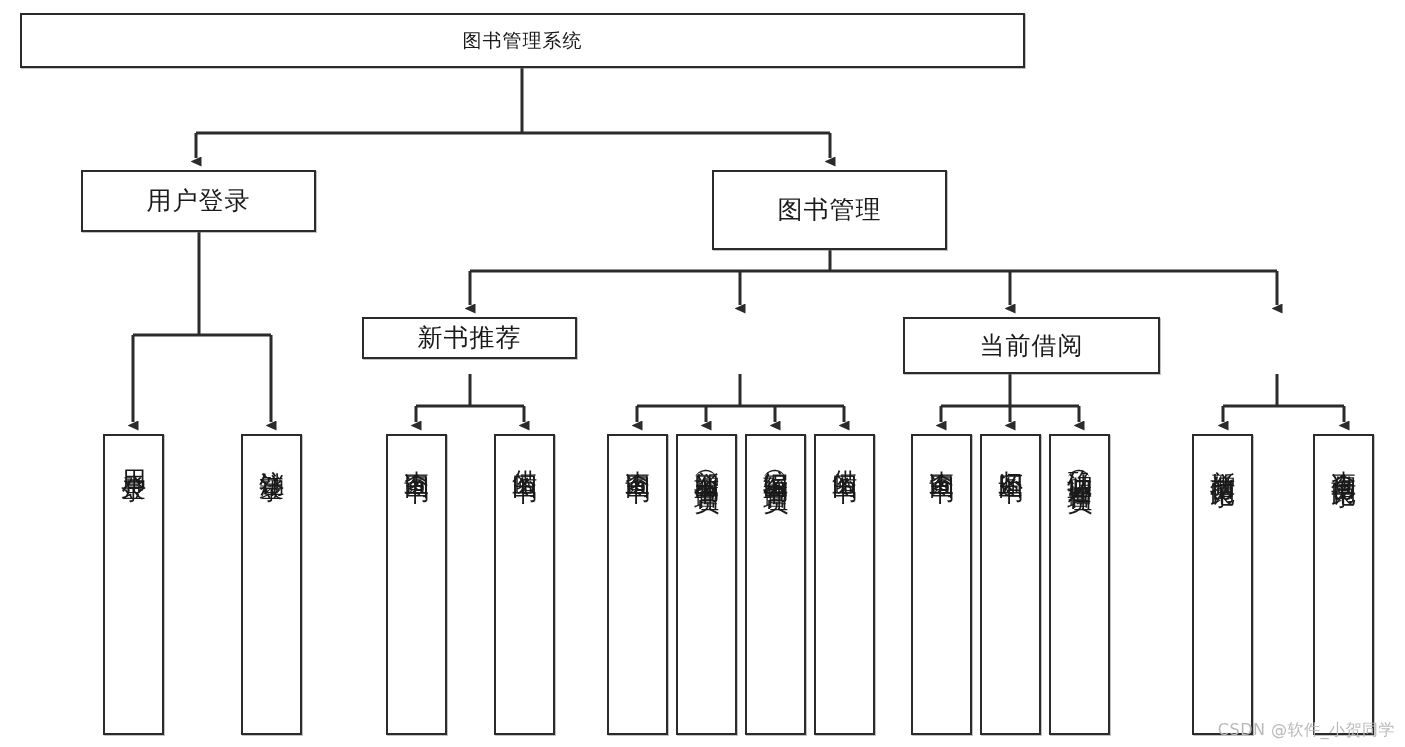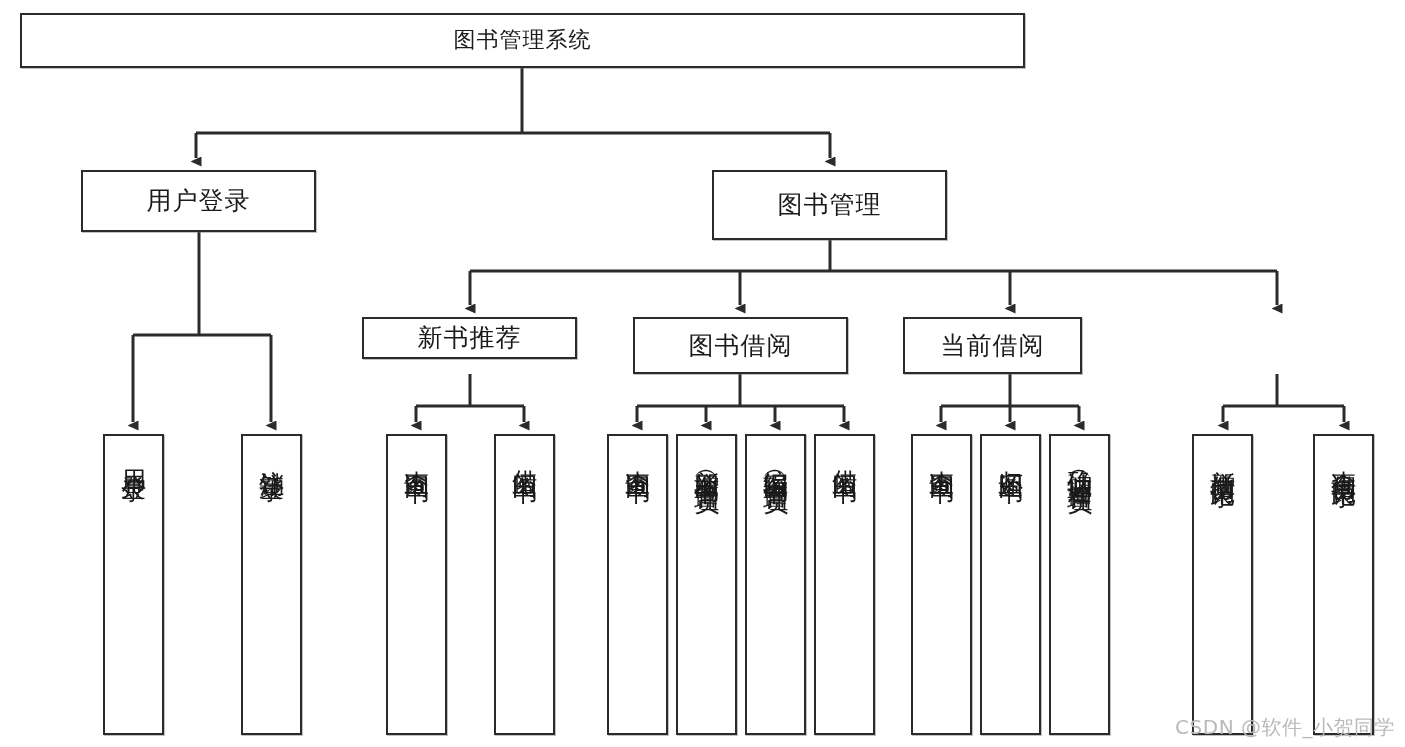--- a/index.html
+++ b/index.html
@@ -32,21 +32,21 @@
     display: block;
     text-align: center;
     letter-spacing: 1px;
   }
   .node.horiz .label {
     font-size: 25px;
     line-height: 1.1;
     white-space: nowrap;
   }
   .node.root .label {
-    font-size: 22px;
+    font-size: 19px;
   }
   .node.vert {
     align-items: flex-start;
     justify-content: center;
     padding-top: 14px;
   }
   .node.vert .label {
     writing-mode: vertical-rl;
     text-orientation: upright;
     font-size: 25px;
@@ -59,21 +59,21 @@
     left: 0;
     top: 0;
     width: 1405px;
     height: 747px;
     pointer-events: none;
   }
   .watermark {
     position: absolute;
     right: 10px;
     bottom: 6px;
-    font-size: 20px;
+    font-size: 16px;
     color: #b9b9b9;
     letter-spacing: 0.5px;
     white-space: nowrap;
   }
 </style>
 </head>
 <body>
 
 <div id="canvas">
 
@@ -128,31 +128,28 @@
     </g>
   </svg>
 
   <div class="node root horiz" style="left:20px; top:13px; width:1005px; height:55px;">
     <span class="label">图书管理系统</span>
   </div>
 
   <div class="node horiz" style="left:81px; top:170px; width:235px; height:62px;">
     <span class="label">用户登录</span>
   </div>
-  <div class="node horiz" style="left:712px; top:170px; width:235px; height:70px;">
+  <div class="node horiz" style="left:712px; top:170px; width:235px; height:80px;">
     <span class="label">图书管理</span>
   </div>
 
   <div class="node horiz" style="left:362px; top:317px; width:215px; height:42px;">
     <span class="label">新书推荐</span>
   </div>
-  <div class="node horiz" style="left:633px; top:317px; width:215px; height:57px;">
-    <span class="label">图书借阅</span>
-  </div>
-  <div class="node horiz" style="left:903px; top:317px; width:179px; height:57px;">
+  <div class="node horiz" style="left:903px; top:317px; width:257px; height:57px;">
     <span class="label">当前借阅</span>
   </div>
 
   <div class="node vert" style="left:103px; top:434px; width:61px; height:301px;">
     <span class="label">用户登录</span>
   </div>
   <div class="node vert" style="left:241px; top:434px; width:61px; height:301px;">
     <span class="label">注销登录</span>
   </div>
 

